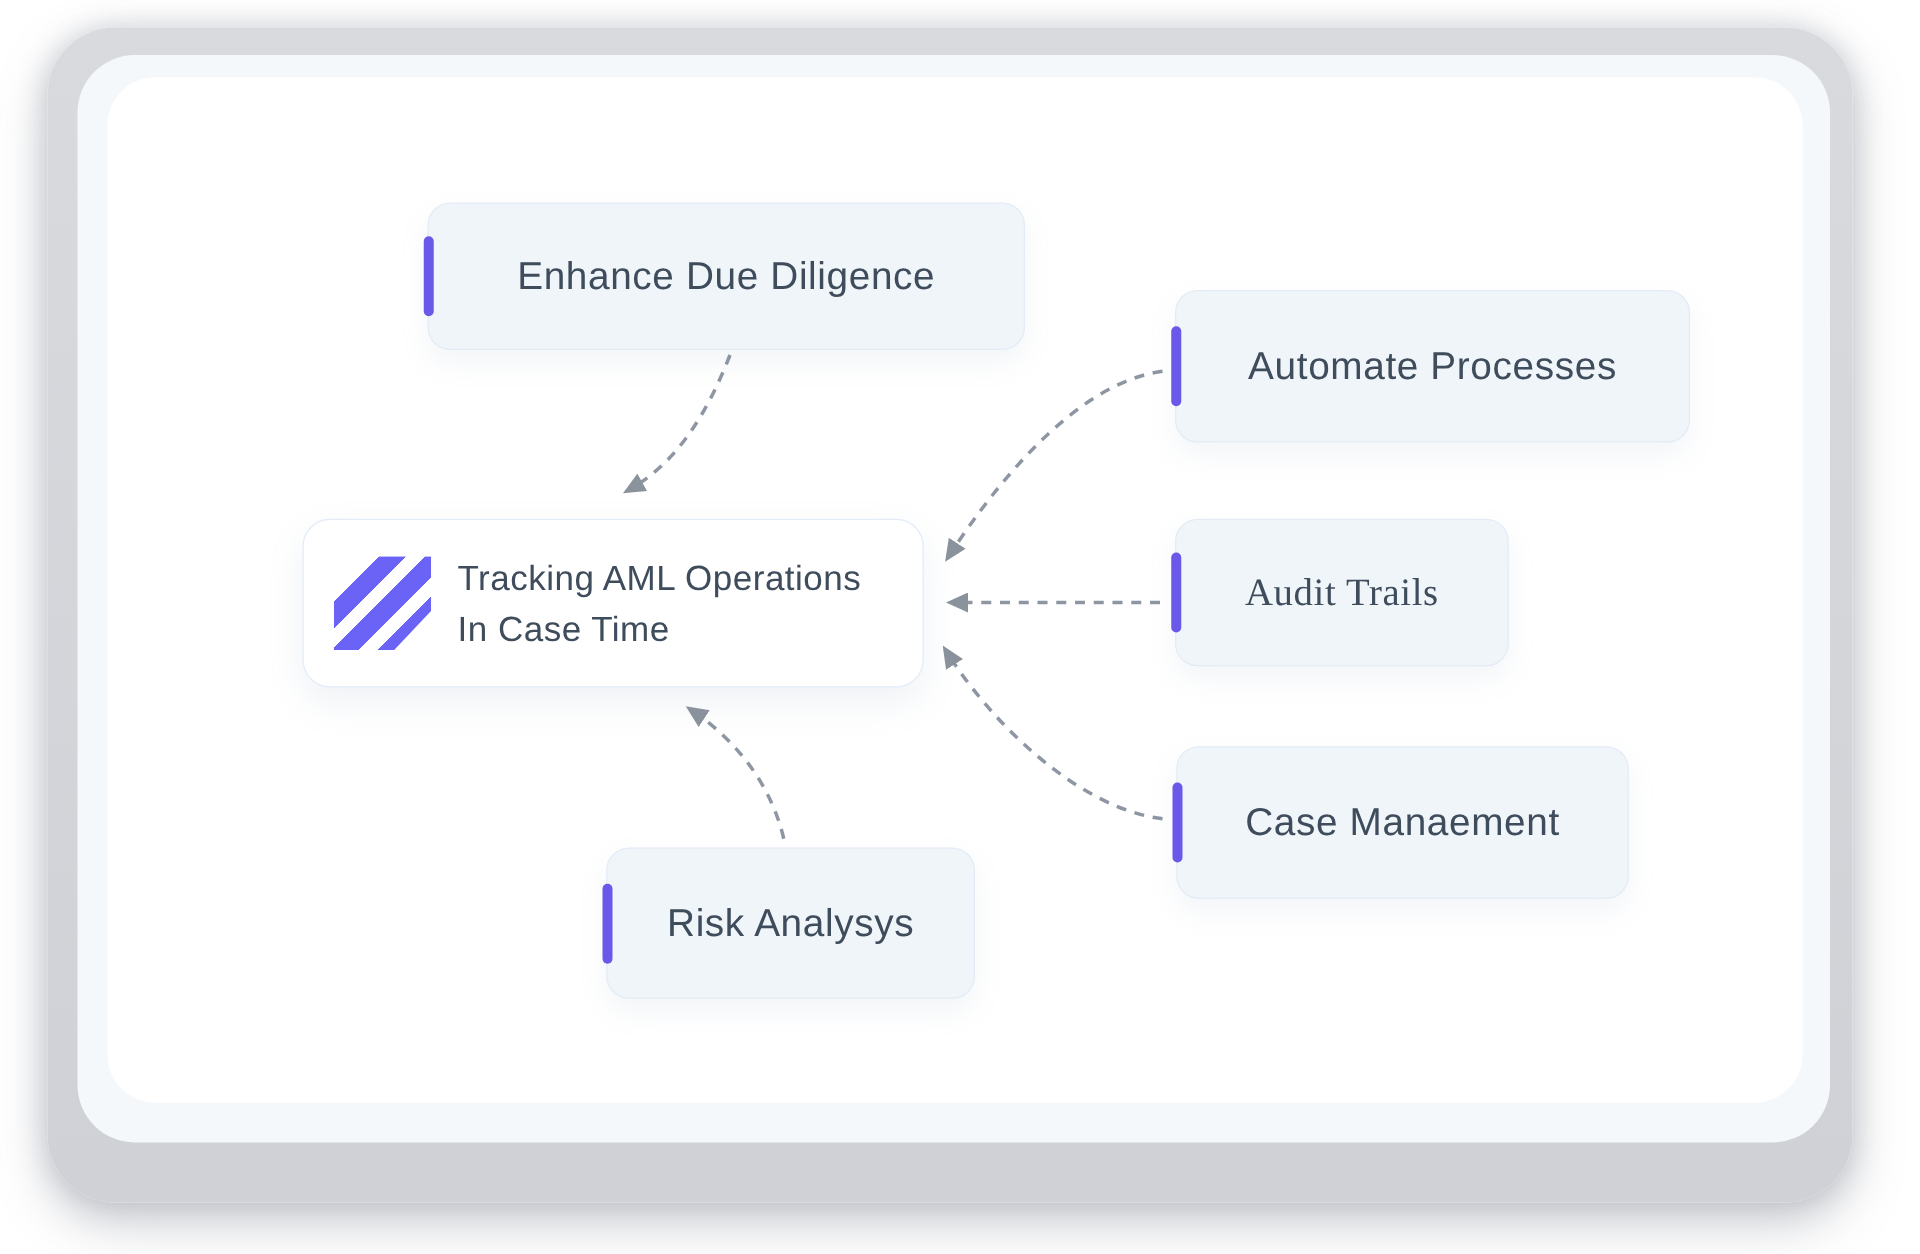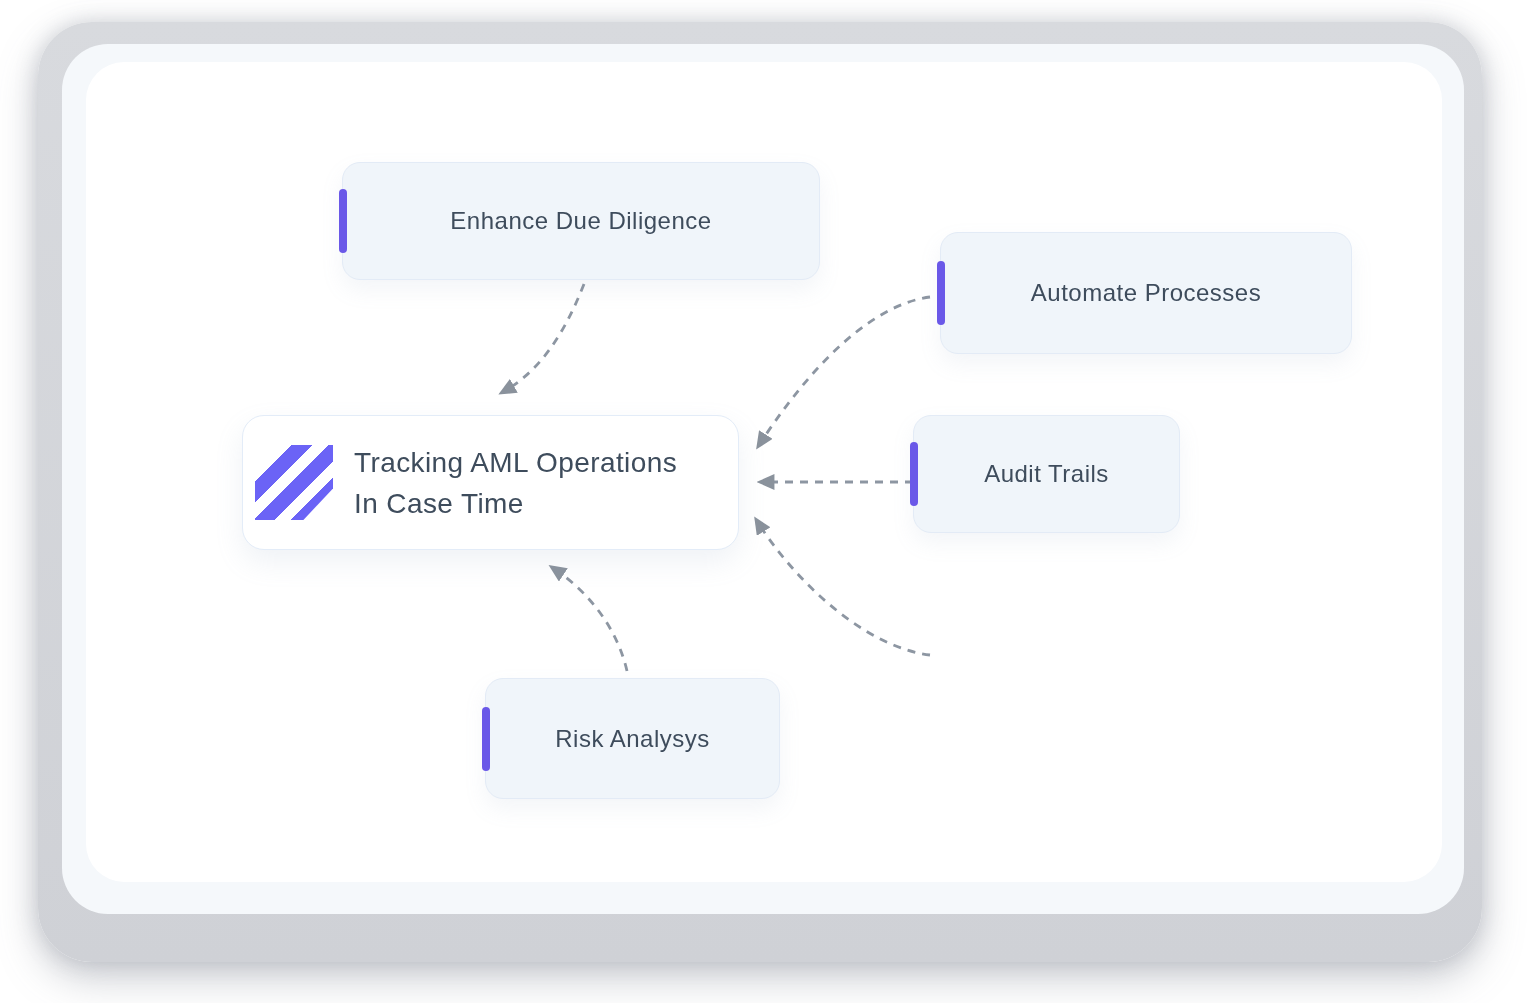--- a/index.html
+++ b/index.html
@@ -18,29 +18,29 @@
   }
   .sheet{
     position:absolute;left:86px;top:62px;width:1356px;height:820px;border-radius:38px;
     background:#ffffff;
   }
   .connectors{position:absolute;left:0;top:0;width:1536px;height:1003px;pointer-events:none;}
   .node{
     position:absolute;display:flex;align-items:center;justify-content:center;
     background:#f0f5fa;border:1.5px solid #e3ebf6;border-radius:18px;
     box-shadow:0 10px 22px rgba(140,160,190,0.10);
-    color:#3e4c5c;font-size:24px;font-weight:500;letter-spacing:0.5px;
+    color:#3e4c5c;font-size:31px;font-weight:500;letter-spacing:0.5px;
   }
   .bar{
     position:absolute;left:-4px;top:50%;transform:translateY(-50%);
     width:8px;height:64px;border-radius:5px;background:#6a58e8;
   }
   .central{
     position:absolute;left:242px;top:415px;width:497px;height:135px;
-    display:flex;align-items:center;box-sizing:border-box;padding-left:12px;
+    display:flex;align-items:center;box-sizing:border-box;padding-left:24px;
     background:#ffffff;border:1.5px solid #e3ecf8;border-radius:22px;
     box-shadow:0 12px 28px rgba(140,160,190,0.14);
   }
   .logo{
     width:78px;height:75px;flex:0 0 auto;margin-right:21px;
     background:repeating-linear-gradient(135deg,#6b63f6 0 15px,rgba(0,0,0,0) 15px 26px);
     clip-path:polygon(36% 0,100% 0,100% 58%,62% 100%,0 100%,0 38%);
   }
   .ctext{color:#3e4c5c;font-size:28px;font-weight:500;letter-spacing:0.4px;line-height:41px;}
   .ctext span{display:block;}
@@ -79,23 +79,27 @@
   </div>
 
   <div class="central">
     <div class="logo"></div>
     <div class="ctext">
       <span>Tracking AML Operations</span>
       <span>In Case Time</span>
     </div>
   </div>
 
-  <div class="node" style="left:913px;top:415px;width:265px;height:116px;">
+  <div class="node" style="left:940px;top:415px;width:265px;height:116px;font-family:Liberation Serif, serif;">
     <span class="bar"></span>
     <span>Audit Trails</span>
   </div>
 
+  <div class="node" style="left:941px;top:597px;width:360px;height:120px;">
+    <span class="bar"></span>
+    <span>Case Manaement</span>
+  </div>
 
   <div class="node" style="left:485px;top:678px;width:293px;height:119px;align-items:center;">
     <span class="bar"></span>
     <span>Risk Analysys</span>
   </div>
 </div>
 
 </body></html>

